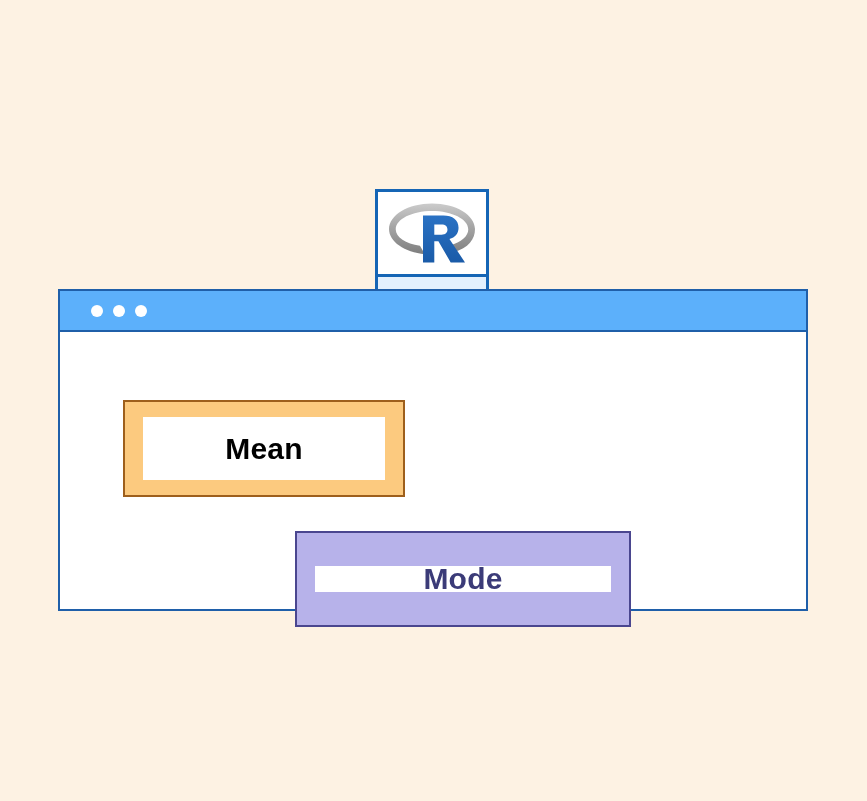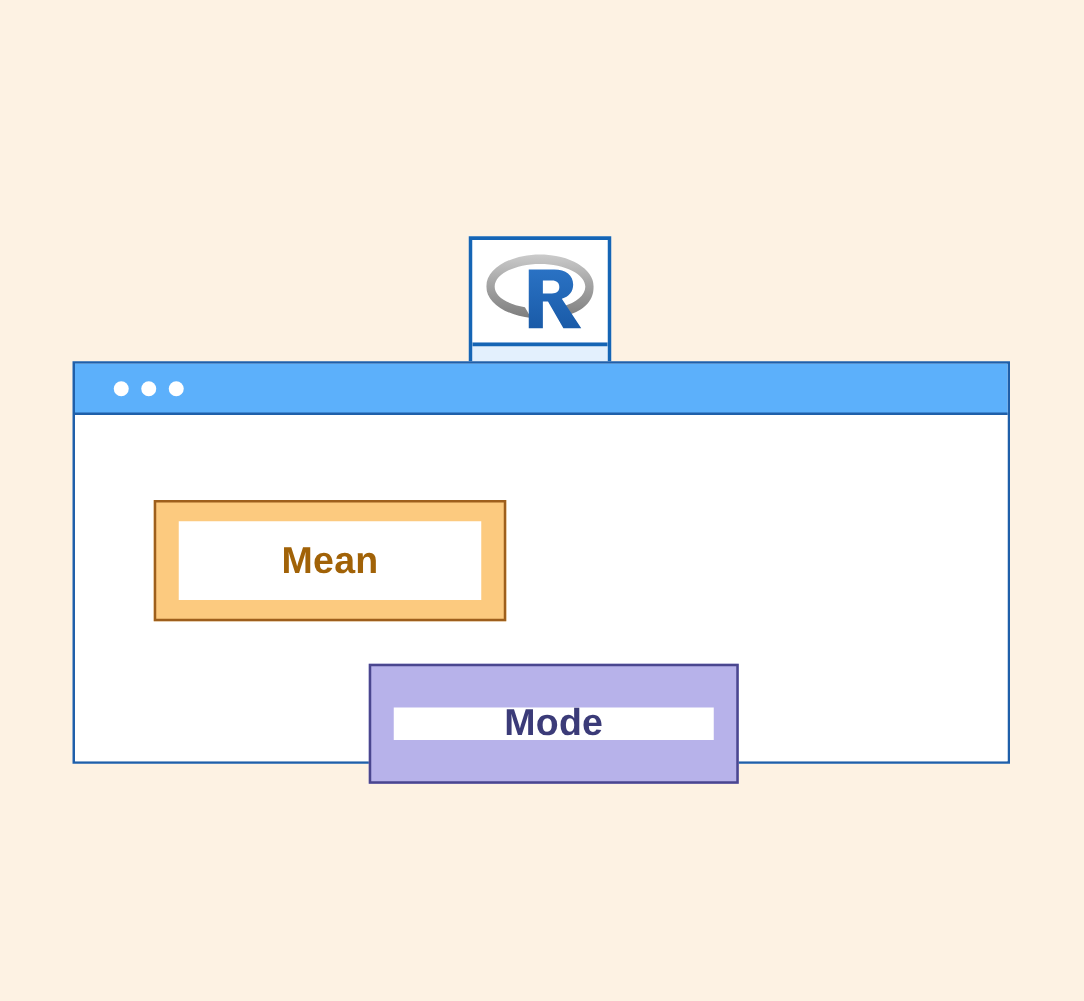--- a/index.html
+++ b/index.html
@@ -126,39 +126,39 @@
   
   #box-mean {
     left: 63px;
     top: 68px;
     width: 282px;
     height: 97px;
     background: #fcca7f;
     border: 2px solid #9e5f1c;
     padding: 15px 18px;
   }
-  #box-mean .stat-label { color: #a16207; }
+  #box-mean .stat-label { color: #000000; }
 
   
   #box-median {
     left: 406px;
     top: 66px;
     width: 281px;
     height: 97px;
     background: #89e8a0;
     border: 2px solid #1d8a3c;
     padding: 15px 18px;
   }
   #box-median .stat-label { color: #0f4c8a; }
 
   
   #box-mode {
     left: 235px;
     top: 199px;
-    width: 296px;
+    width: 336px;
     height: 96px;
     background: #b7b2ea;
     border: 2px solid #4a468f;
     padding: 33px 18px;
   }
   #box-mode .stat-label { color: #3b3b78; }
 </style>
 </head>
 <body>
 

